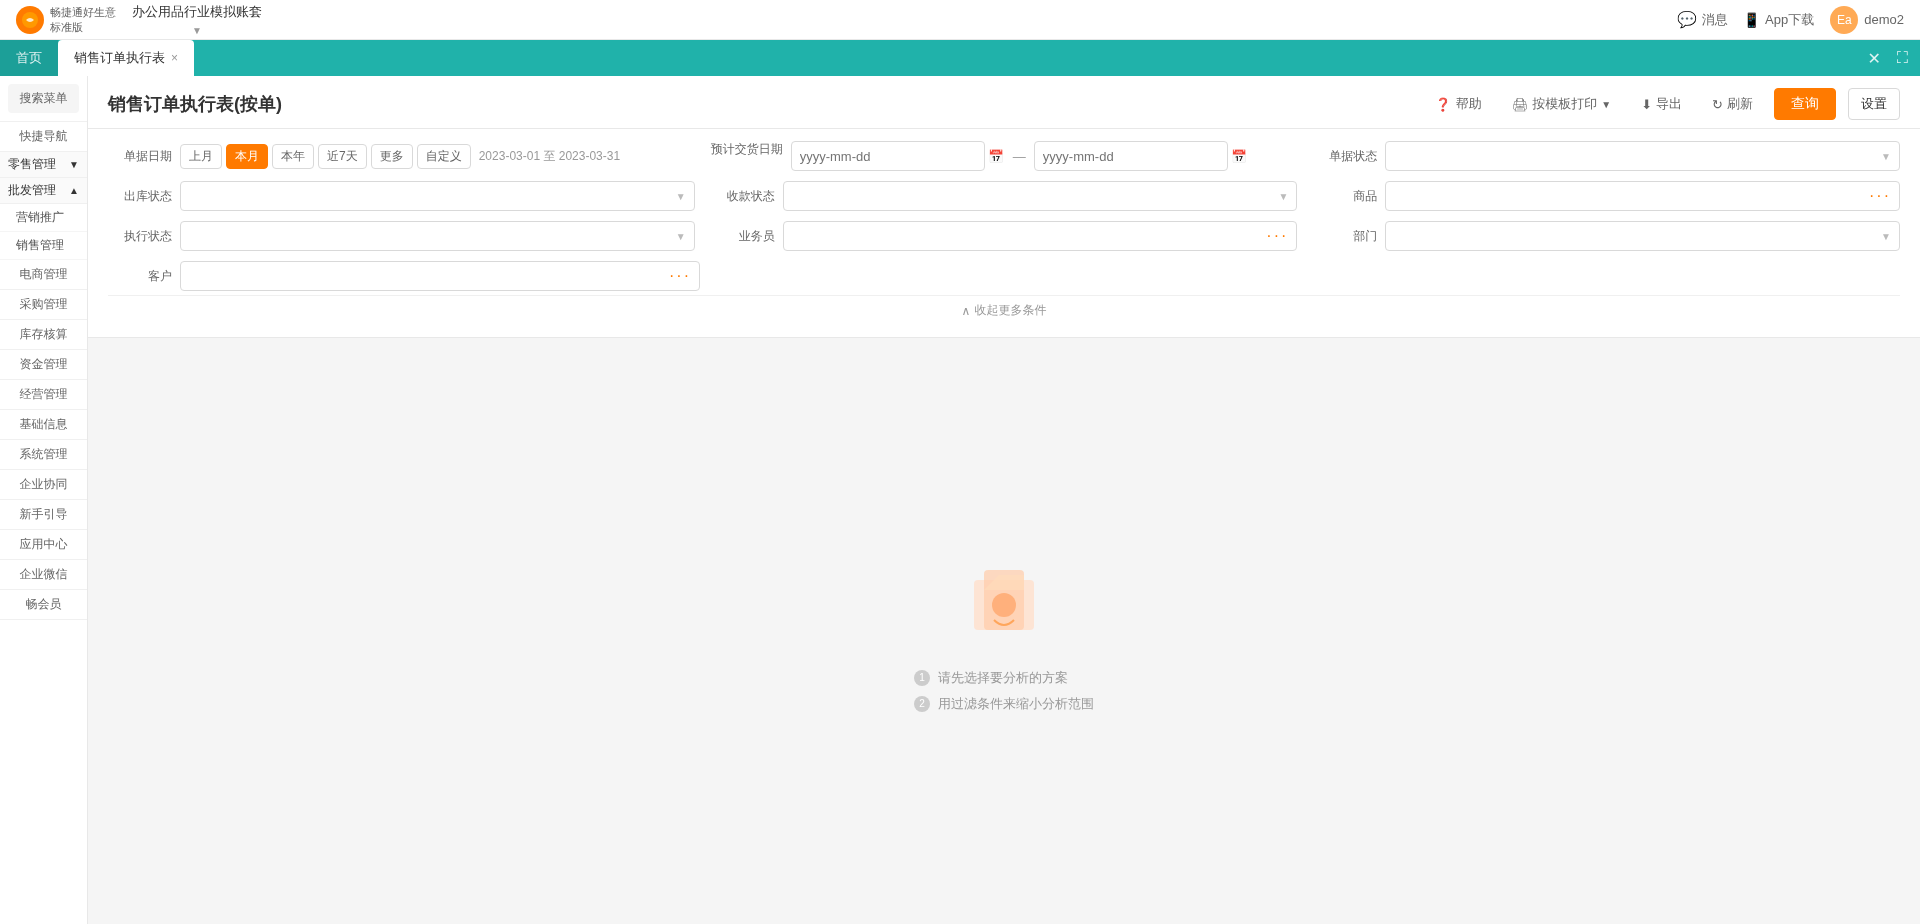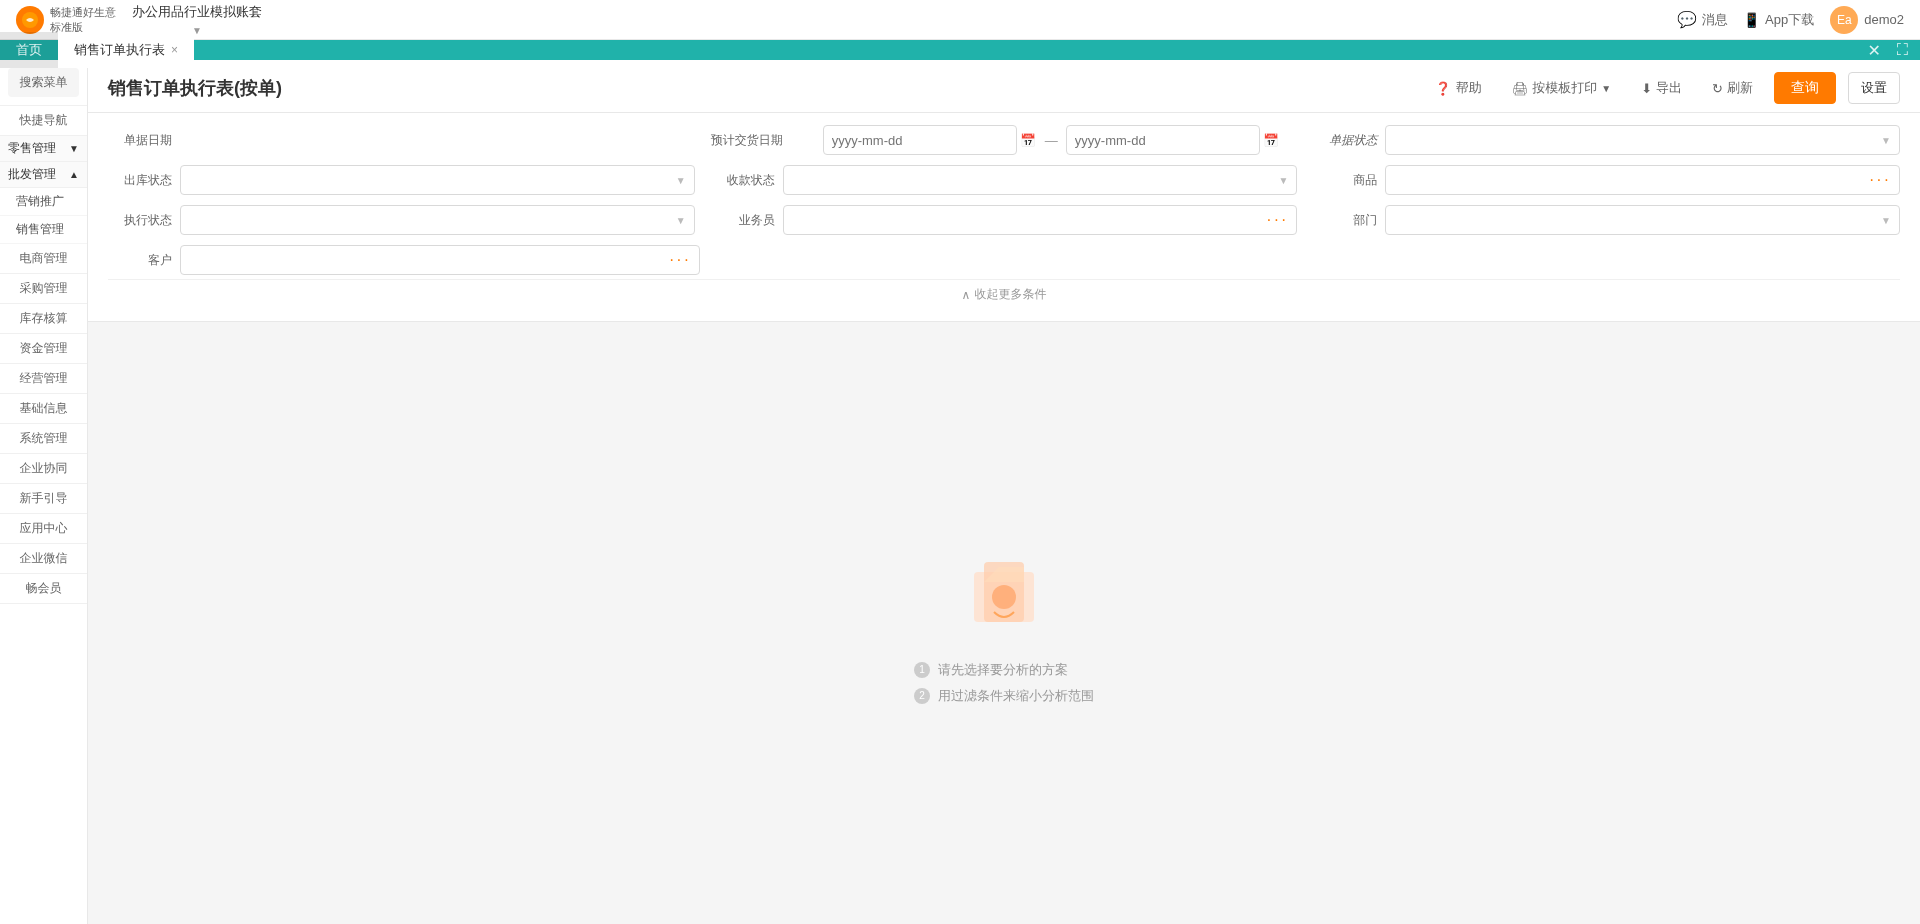--- a/index.html
+++ b/index.html
@@ -74,21 +74,21 @@
       background: #ffaa55;
       display: flex;
       align-items: center;
       justify-content: center;
       color: white;
       font-size: 12px;
     }
 
     
     .tab-bar {
-      height: 20px;
+      height: 36px;
       background: #20b2aa;
       display: flex;
       align-items: center;
       padding: 0 0 0 0;
       flex-shrink: 0;
     }
     .tab-item {
       height: 36px;
       display: flex;
       align-items: center;
@@ -537,32 +537,41 @@
     <div class="main-content">
 
 
       <div class="right-content">
 
         <div class="filter-form">
 
           <div style="display:flex;align-items:center;gap:0;margin-bottom:10px;">
             <div style="display:flex;align-items:center;flex:1;">
               <span class="ff-label">单据日期</span>
-            </div>
-            <div style="display:flex;align-items:center;flex:1;margin-left:16px;gap:32px;">
+              <div style="display:flex;align-items:center;gap:4px;">
+                <button class="date-quick-btn">上月</button>
+                <button class="date-quick-btn active">本月</button>
+                <button class="date-quick-btn">本年</button>
+                <button class="date-quick-btn">近7天</button>
+                <button class="date-quick-btn">更多</button>
+                <button class="date-quick-btn">自定义</button>
+                <span style="font-size:12px;color:#999;margin-left:4px;">2023-03-01 至 2023-03-31</span>
+              </div>
+            </div>
+            <div style="display:flex;flex:1;margin-left:16px;">
               <span class="ff-label">预计交货日期</span>
               <div style="display:flex;align-items:center;gap:4px;">
                 <input class="date-input" type="text" placeholder="yyyy-mm-dd" style="">
                 <span class="calendar-icon">📅</span>
                 <span class="date-range-sep">—</span>
                 <input class="date-input" type="text" placeholder="yyyy-mm-dd" style="">
                 <span class="calendar-icon">📅</span>
               </div>
             </div>
-            <div style="display:flex;align-items:center;flex:1;margin-left:16px;font-style:italic;">
+            <div style="display:flex;align-items:center;flex:1;margin-left:16px;">
               <span class="ff-label">单据状态</span>
               <div class="select-control" style="flex:1;">
                 <span></span>
                 <span class="chevron">▼</span>
               </div>
             </div>
           </div>
 
           <div style="display:flex;align-items:center;gap:0;margin-bottom:10px;">
             <div style="display:flex;align-items:center;flex:1;">

